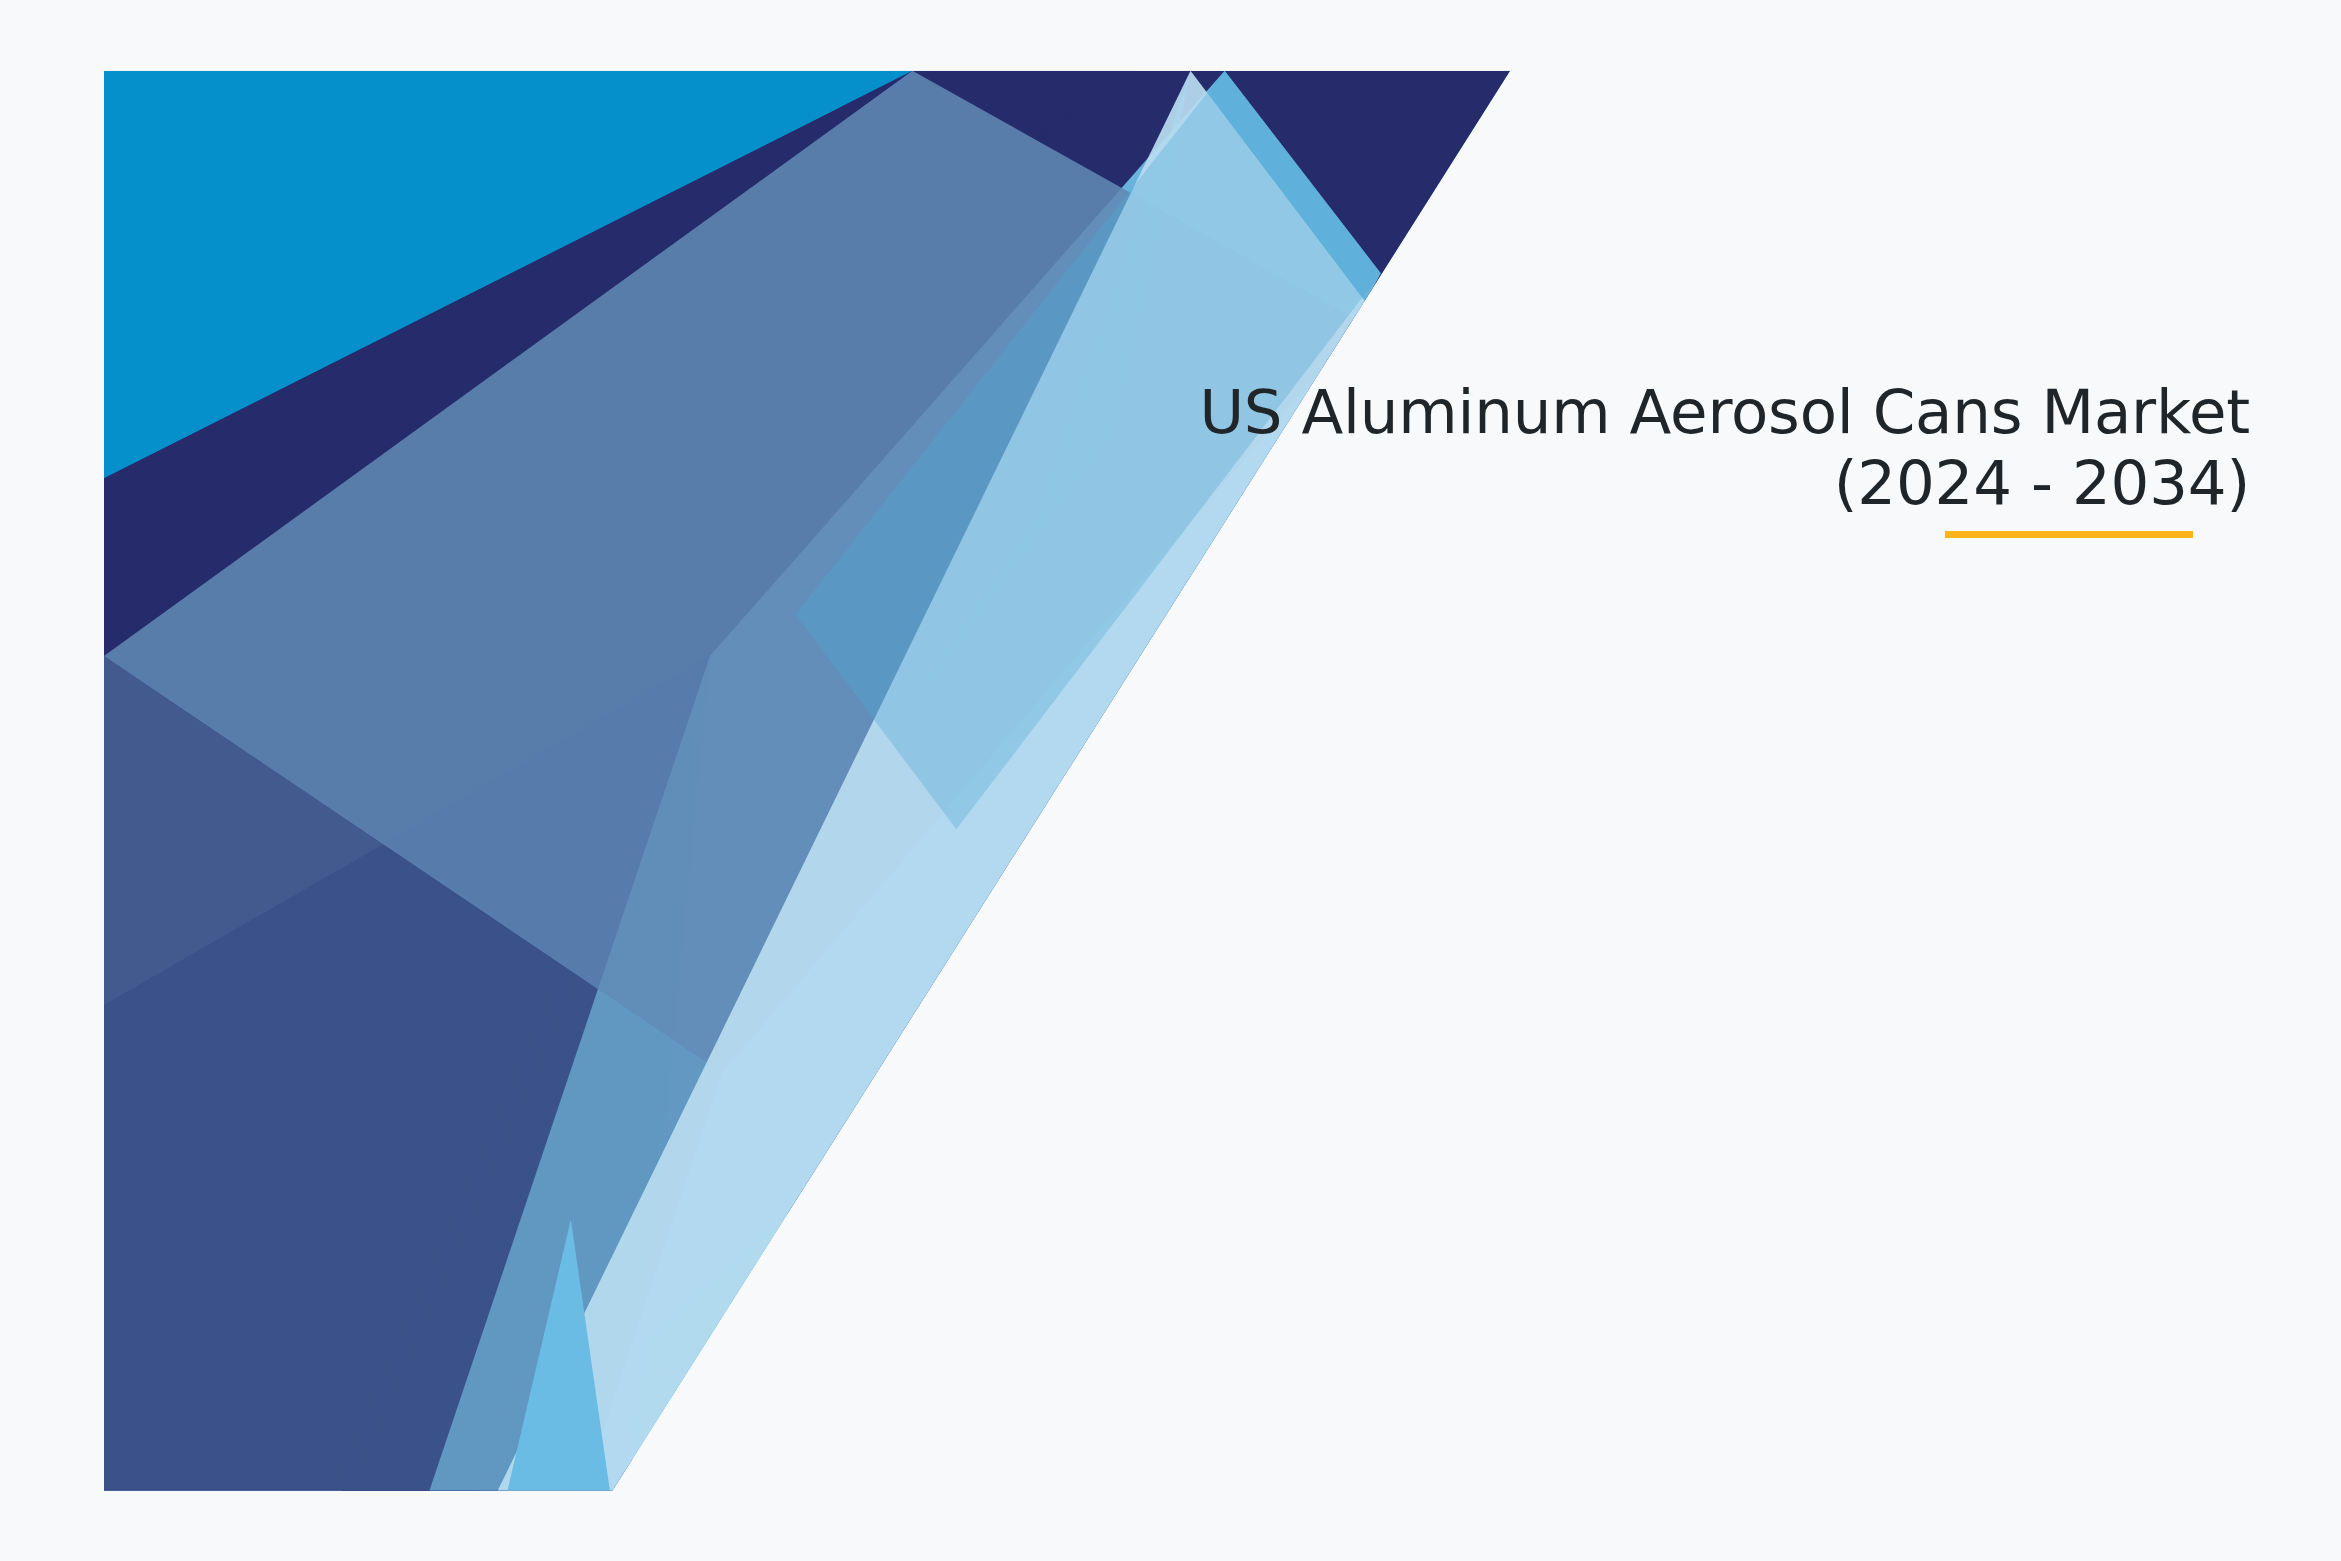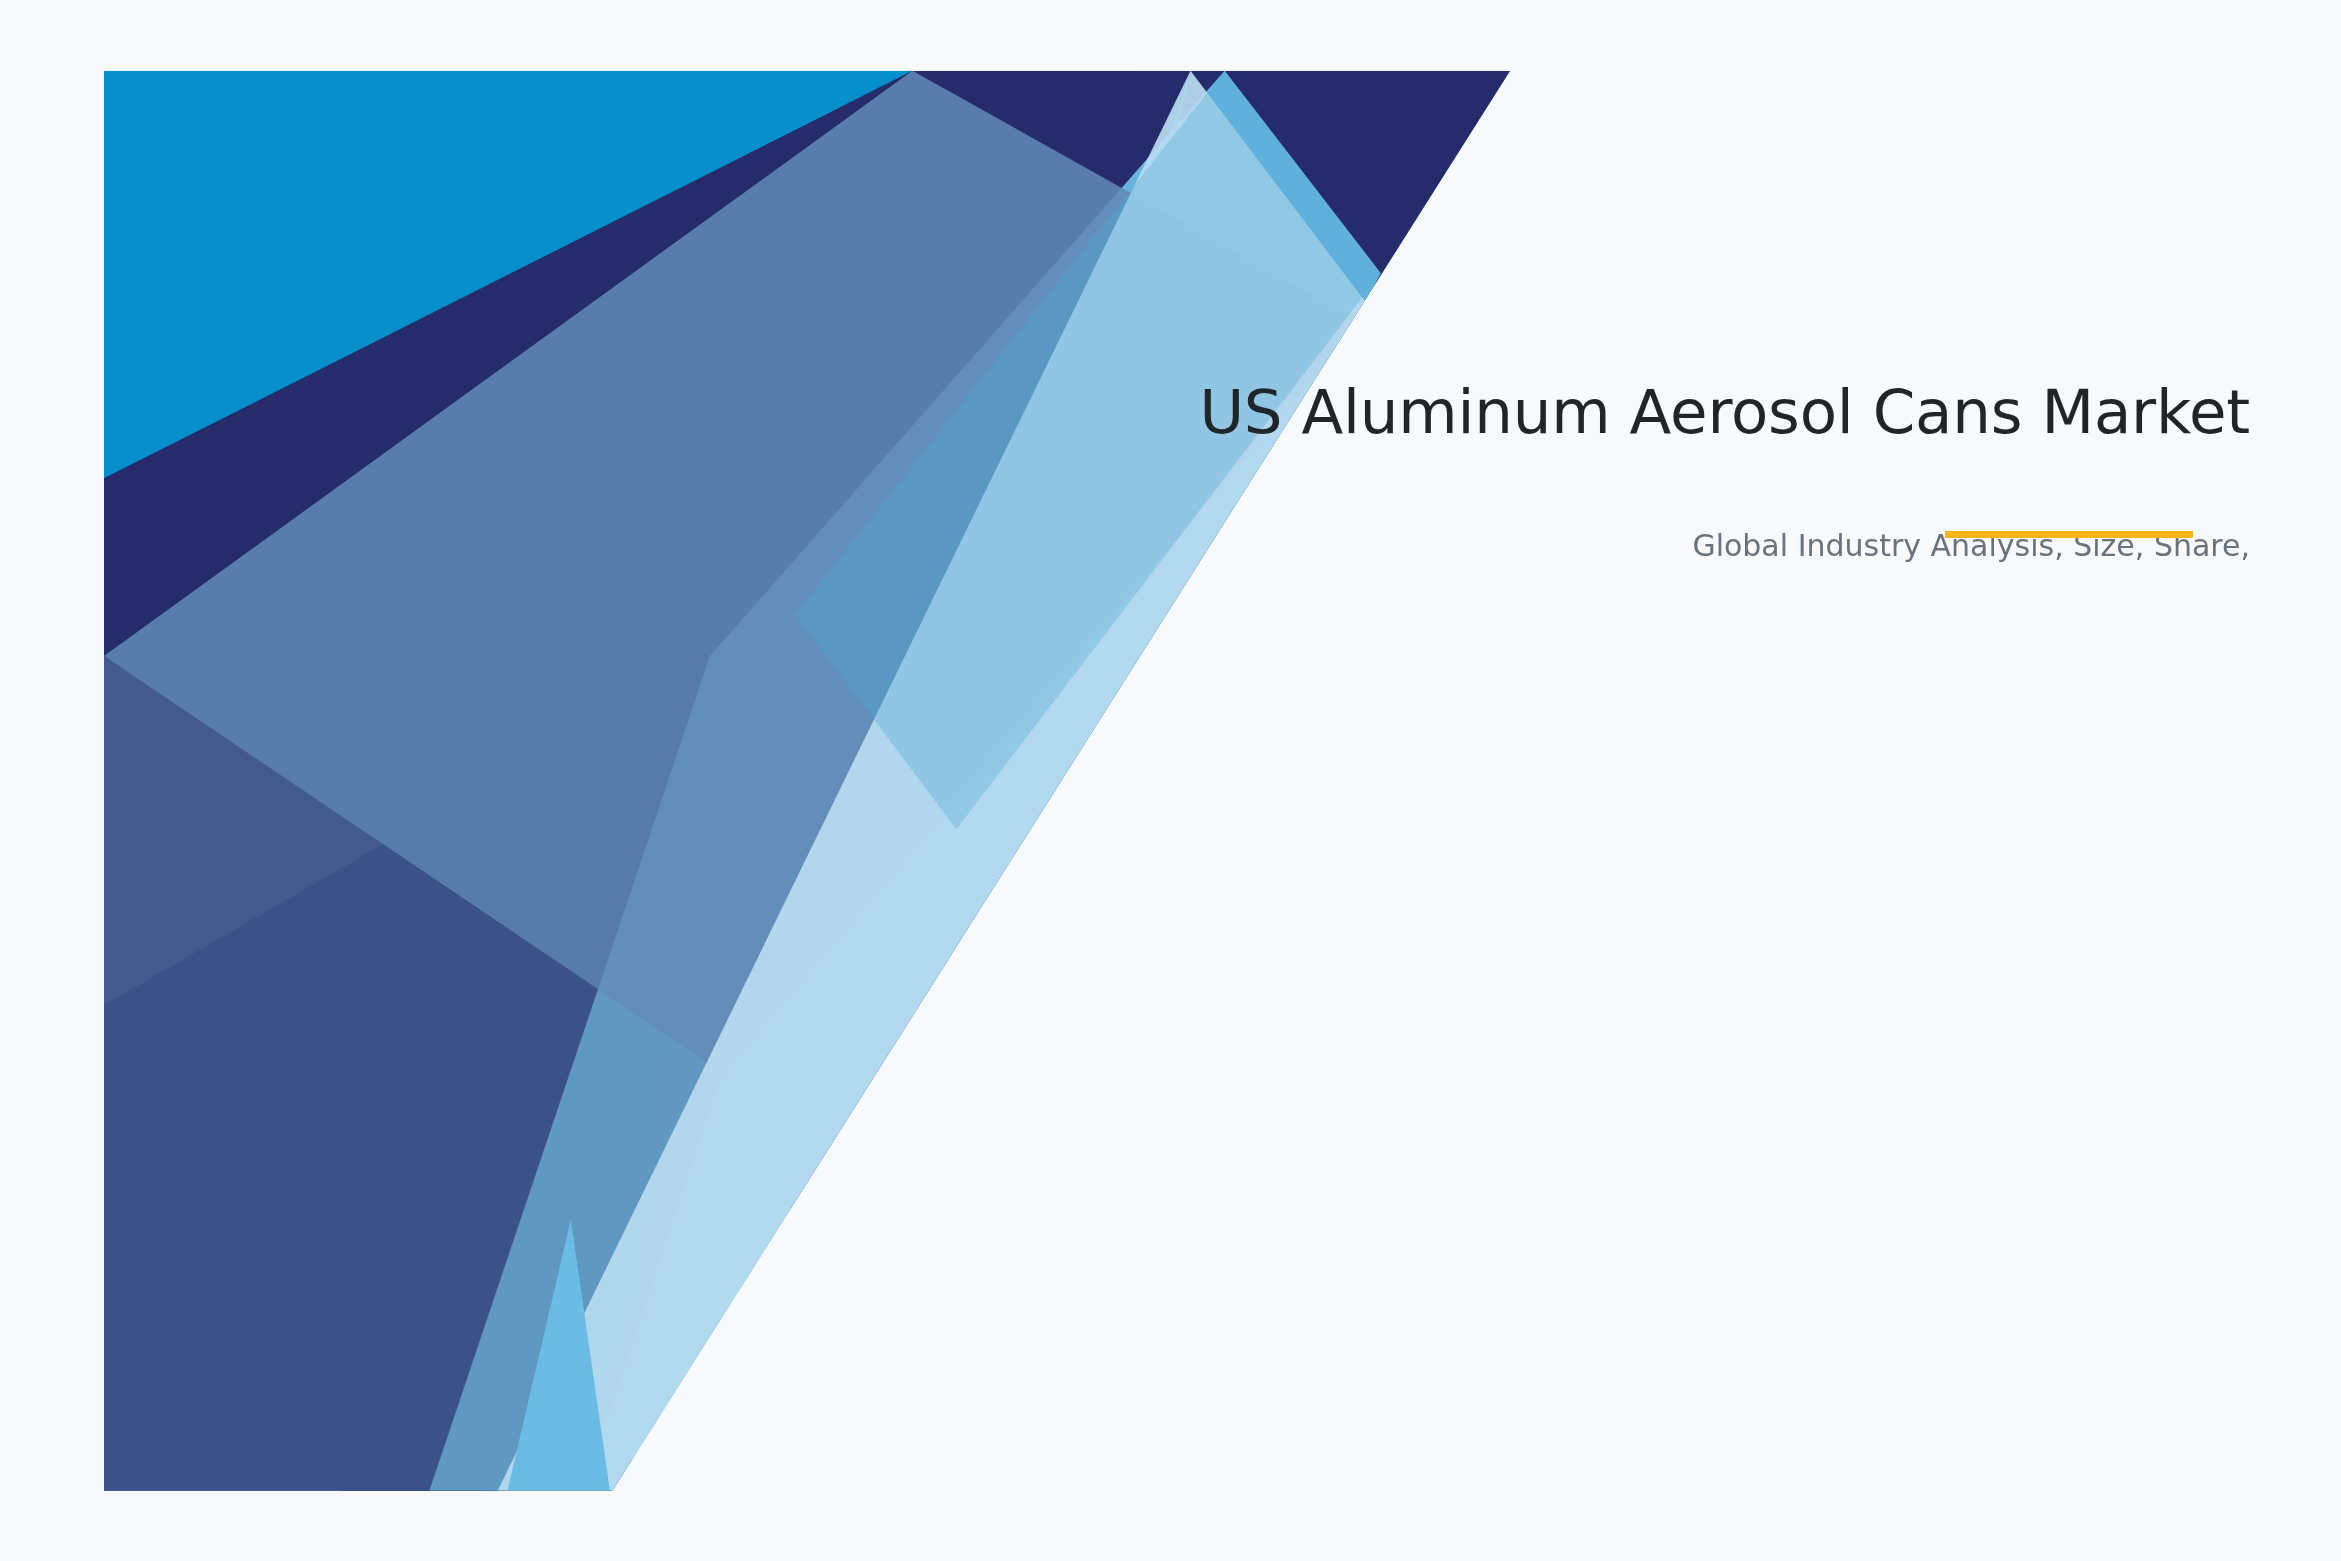--- a/index.html
+++ b/index.html
@@ -127,23 +127,23 @@
 
       <polygon points="213,1345 1870,145 2100,145 213,1620" fill="#6189B4" opacity="0.0"></polygon>
 
     </g>
   </svg>
 
   <div id="text-block">
 
     <div id="title-wrap">
       <span class="title-line">US Aluminum Aerosol Cans Market</span>
+      <span class="title-line">(2024 - 2034)</span>
       <div id="title-accent-bar"></div>
     </div>
 
     <div id="subtitle">
-      <span class="sub-line">Global Industry Analysis, Size, Share,</span>
     </div>
 
   </div>
 
 </div>
 
 
 </body></html>

